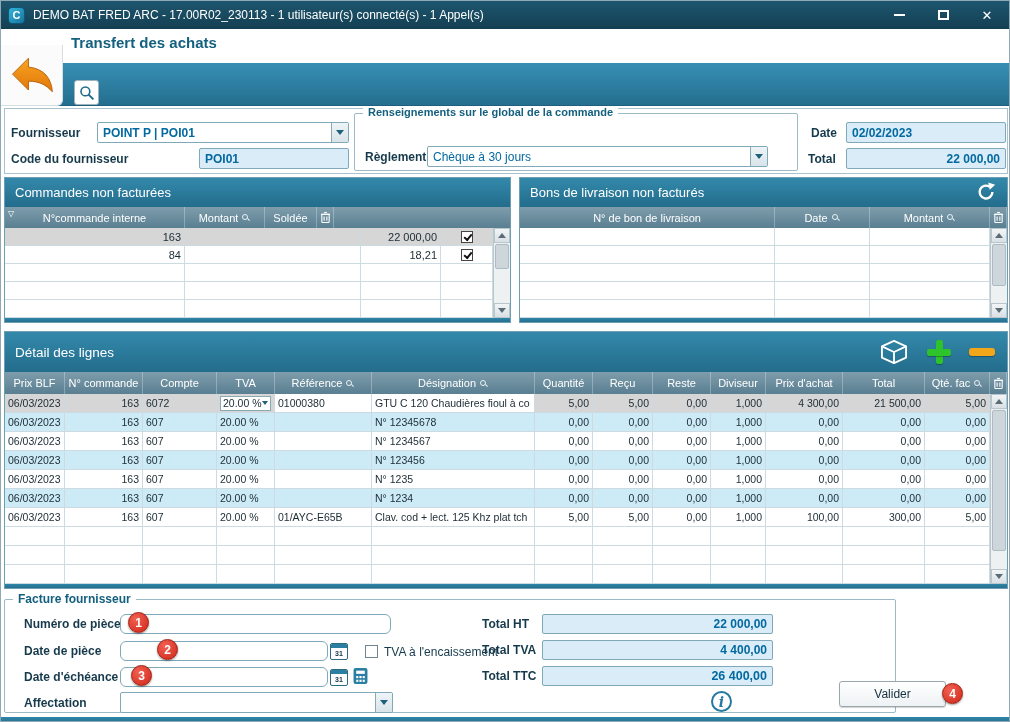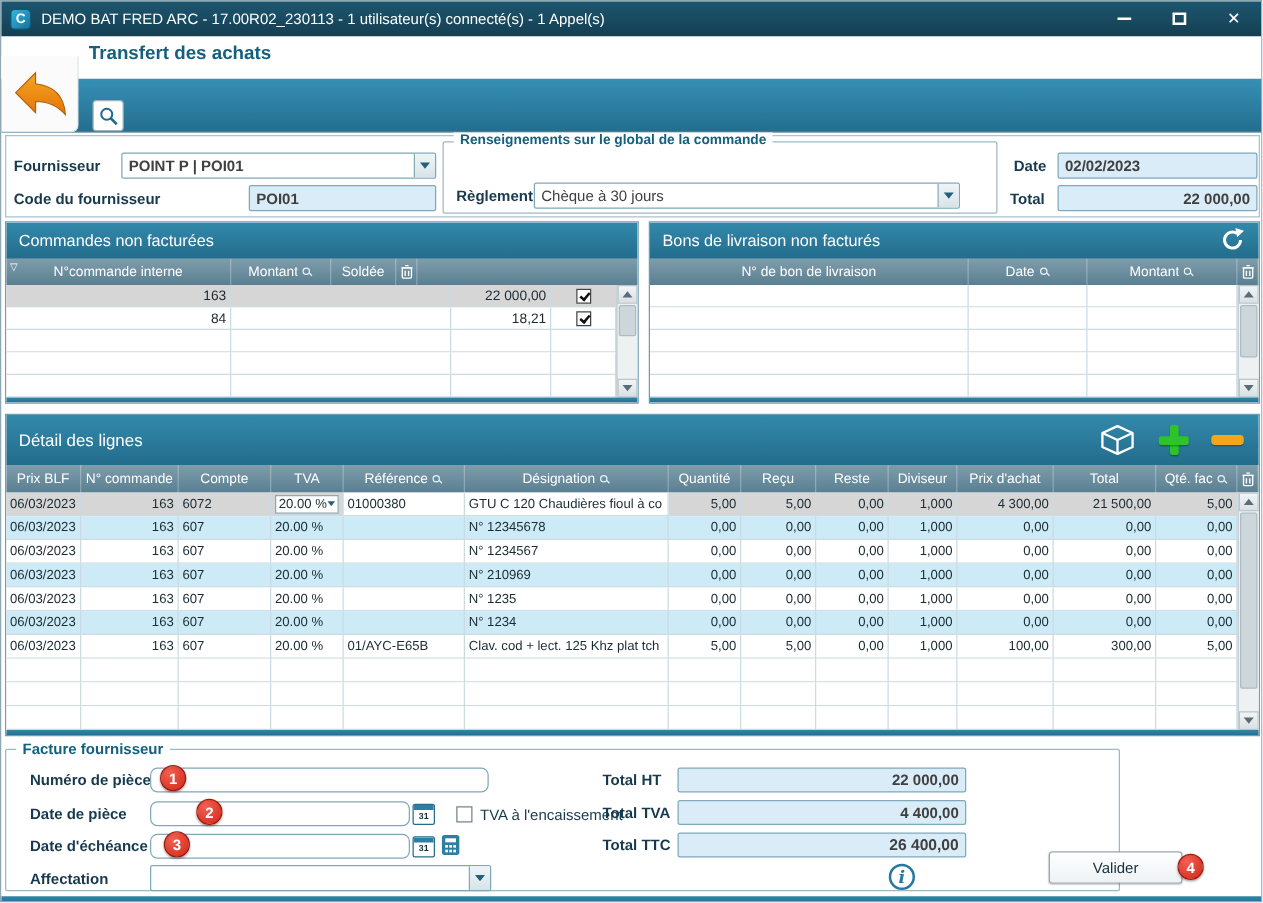--- a/index.html
+++ b/index.html
@@ -18,21 +18,21 @@
 
 
 .page-title{position:absolute;left:70px;top:33px;font-size:15px;font-weight:bold;color:#14607f;z-index:5}
 .band{position:absolute;left:0;top:62px;width:1010px;height:43px;background:linear-gradient(180deg,#3690b4,#246e8f);border-bottom:1px solid #1d5f7d;z-index:1}
 .back-box{position:absolute;left:0;top:44px;width:62px;height:61px;background:#fbfbfb;border:1px solid #d3dde2;border-left:none;border-top:none;border-radius:0 0 6px 0;display:flex;align-items:center;justify-content:center;z-index:6;cursor:pointer}
 .search-btn{position:absolute;left:73px;top:79px;width:25px;height:25px;background:#fff;border:1px solid #9fb4bd;border-radius:3px;display:flex;align-items:center;justify-content:center;z-index:6;cursor:pointer}
 
 
 .form-strip{position:absolute;left:3px;top:107px;width:1004px;height:66px;background:#fff;border:1px solid #a9c2cd;z-index:5}
 .lbl{position:absolute;font-size:12px;font-weight:bold;color:#163a4c;white-space:nowrap}
-.fld{position:absolute;border:1px solid #7fa8b8;background:#fff;border-radius:2px;display:flex;align-items:center;padding:0 5px;font-size:12px;color:#404040;overflow:hidden;white-space:nowrap}
+.fld{position:absolute;border:1px solid #7fa8b8;background:#fff;border-radius:2px;display:flex;align-items:center;padding:0 5px;font-size:12px;color:#0369a1;overflow:hidden;white-space:nowrap}
 .fld.blue{background:#d9ecf7;font-weight:bold}
 .fld.ar{justify-content:flex-end}
 .fld.bold{font-weight:bold}
 .fld.select{padding-right:20px}
 .dd-btn{position:absolute;right:0;top:0;bottom:0;width:17px;background:linear-gradient(180deg,#eef4f7,#d8e4ea);border-left:1px solid #8aa9b5;display:flex;align-items:center;justify-content:center}
 .tri-d{width:0;height:0;border-left:4px solid transparent;border-right:4px solid transparent;border-top:5px solid #20607c}
 .tri-d.tiny{border-left-width:3px;border-right-width:3px;border-top-width:4px}
 .groupbox{position:absolute;border:1px solid #9cb9c6;border-radius:2px;background:#fff}
 .legend{position:absolute;top:-8px;left:8px;background:#fff;padding:0 5px;font-size:11px;font-weight:bold;color:#14607f;white-space:nowrap}
 
@@ -450,21 +450,21 @@
             <div class="td dc10 ar">0,00</div>
             <div class="td dc11 ar">0,00</div>
             <div class="td dc12 ar">0,00</div>
           </div>
           <div class="tr h19 alt">
             <div class="td dc0 ">06/03/2023</div>
             <div class="td dc1 ar">163</div>
             <div class="td dc2 ">607</div>
             <div class="td dc3 ">20.00 %</div>
             <div class="td dc4 "></div>
-            <div class="td dc5 ">N° 210969</div>
+            <div class="td dc5 ">N° 123456</div>
             <div class="td dc6 ar">0,00</div>
             <div class="td dc7 ar">0,00</div>
             <div class="td dc8 ar">0,00</div>
             <div class="td dc9 ar">1,000</div>
             <div class="td dc10 ar">0,00</div>
             <div class="td dc11 ar">0,00</div>
             <div class="td dc12 ar">0,00</div>
           </div>
           <div class="tr h19 ">
             <div class="td dc0 ">06/03/2023</div>

